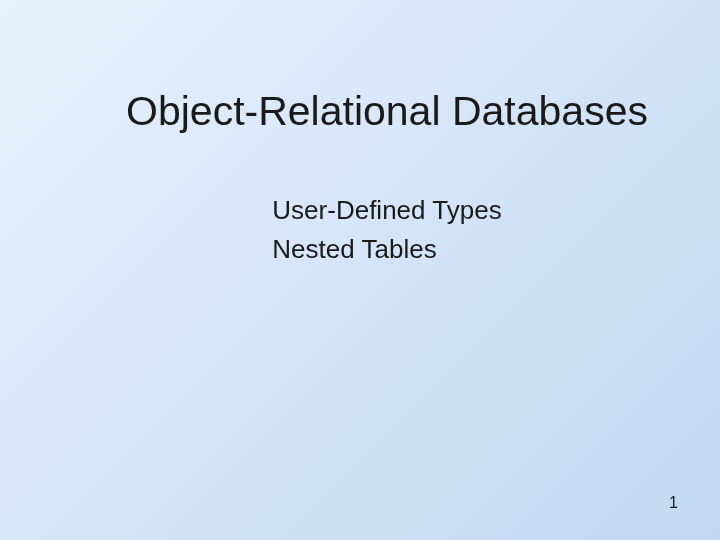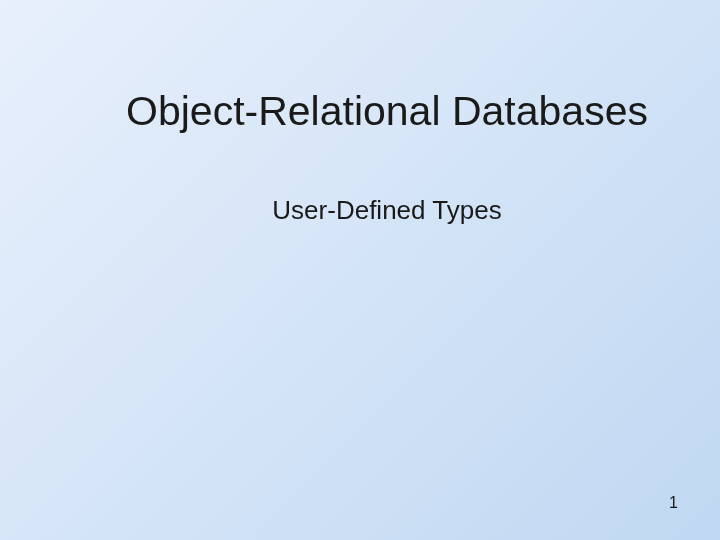--- a/index.html
+++ b/index.html
@@ -52,16 +52,17 @@
       font-family: Verdana, Geneva, sans-serif;
     }
   </style>
 </head>
 <body>
 
 <div class="slide">
   <h1 class="title">Object-Relational Databases</h1>
   <div class="subtitle-group">
     <div class="subtitle">User-Defined Types</div>
+    <div class="subtitle">Nested Tables</div>
   </div>
 </div>
 
 <div class="page-number">1</div>
 
 </body></html>

